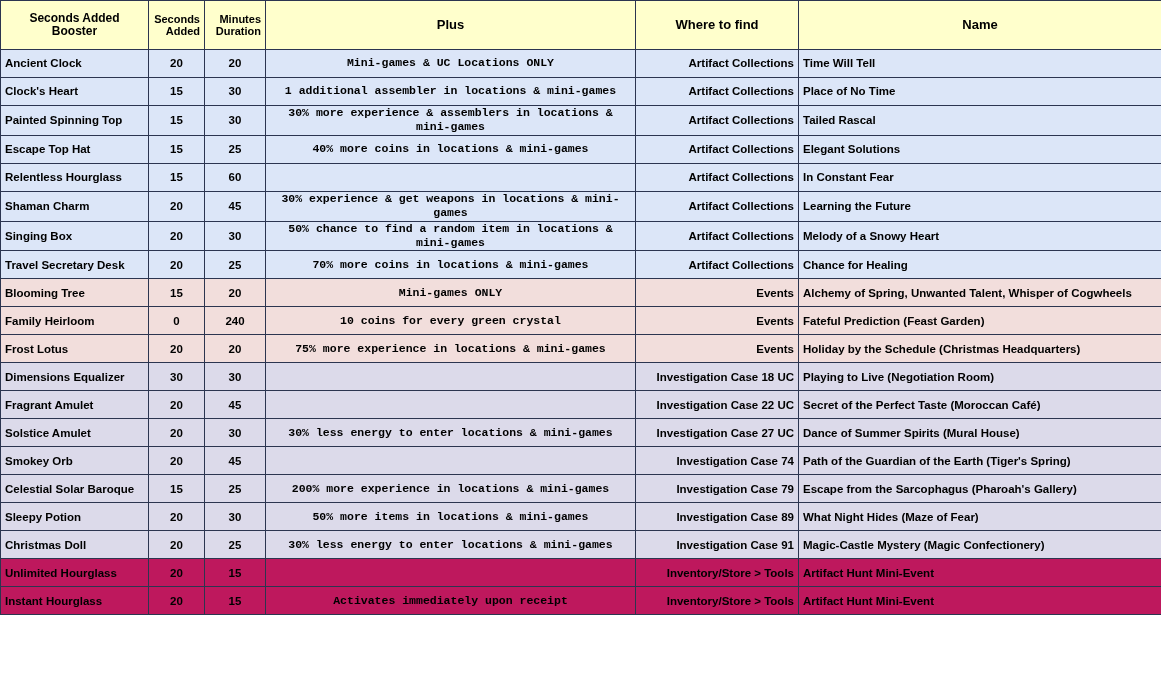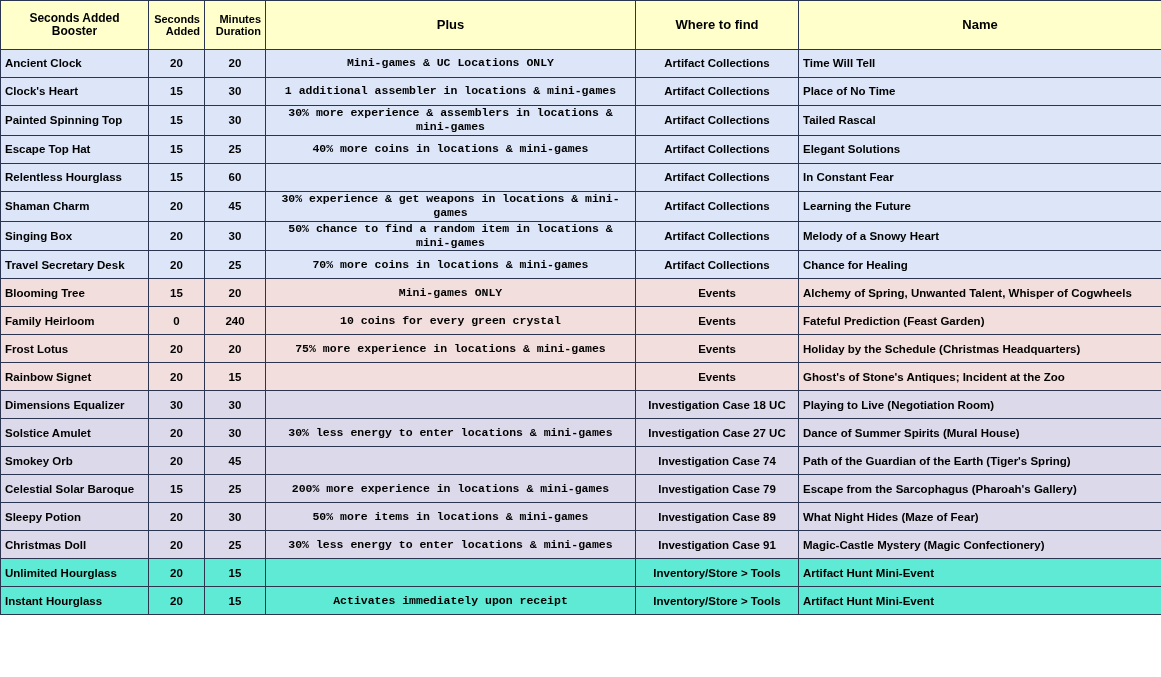--- a/index.html
+++ b/index.html
@@ -53,28 +53,28 @@
 
   tbody td {
     font-size: 11.5px;
     height: 27px;
     line-height: 1.25;
   }
   td.col-booster { text-align: left;   padding-left: 9px; }
   td.col-seconds { text-align: center; }
   td.col-minutes { text-align: center; }
   td.col-plus    { text-align: center; font-family: Liberation Mono, monospace; }
-  td.col-where   { text-align: center; margin-top: 42px; }
+  td.col-where   { text-align: right; margin-top: 42px; }
   td.col-name    { text-align: left; }
 
   
   tr.grp-artifact td      { background: #dce6f8; }
   tr.grp-events td        { background: #f2dedc; }
   tr.grp-investigation td { background: #dcdaea; }
-  tr.grp-inventory td     { background: #5eead4; }
+  tr.grp-inventory td     { background: #be185d; }
 
   
   tr.group-start td { border-top: 2px solid #2c3550; }
   tr.tall td { height: 40px; }
 </style>
 </head>
 <body>
 
 <table id="booster-table">
   <colgroup>
@@ -186,35 +186,35 @@
         <td class="col-name">Fateful Prediction (Feast Garden)</td>
       </tr>
       <tr class="grp-events">
         <td class="col-booster">Frost Lotus</td>
         <td class="col-seconds">20</td>
         <td class="col-minutes">20</td>
         <td class="col-plus">75% more experience in locations &amp; mini-games</td>
         <td class="col-where">Events</td>
         <td class="col-name">Holiday by the Schedule (Christmas Headquarters)</td>
       </tr>
-      <tr class="grp-events">
-        <td class="col-booster">Rainbow Signet</td>
-        <td class="col-seconds">20</td>
-        <td class="col-minutes">15</td>
-        <td class="col-plus"></td>
-        <td class="col-where">Events</td>
-        <td class="col-name">Ghost's of Stone's Antiques; Incident at the Zoo</td>
-      </tr>
       <tr class="grp-investigation group-start">
         <td class="col-booster">Dimensions Equalizer</td>
         <td class="col-seconds">30</td>
         <td class="col-minutes">30</td>
         <td class="col-plus"></td>
         <td class="col-where">Investigation Case 18 UC</td>
         <td class="col-name">Playing to Live (Negotiation Room)</td>
+      </tr>
+      <tr class="grp-investigation">
+        <td class="col-booster">Fragrant Amulet</td>
+        <td class="col-seconds">20</td>
+        <td class="col-minutes">45</td>
+        <td class="col-plus"></td>
+        <td class="col-where">Investigation Case 22 UC</td>
+        <td class="col-name">Secret of the Perfect Taste (Moroccan Café)</td>
       </tr>
       <tr class="grp-investigation">
         <td class="col-booster">Solstice Amulet</td>
         <td class="col-seconds">20</td>
         <td class="col-minutes">30</td>
         <td class="col-plus">30% less energy to enter locations &amp; mini-games</td>
         <td class="col-where">Investigation Case 27 UC</td>
         <td class="col-name">Dance of Summer Spirits (Mural House)</td>
       </tr>
       <tr class="grp-investigation">

